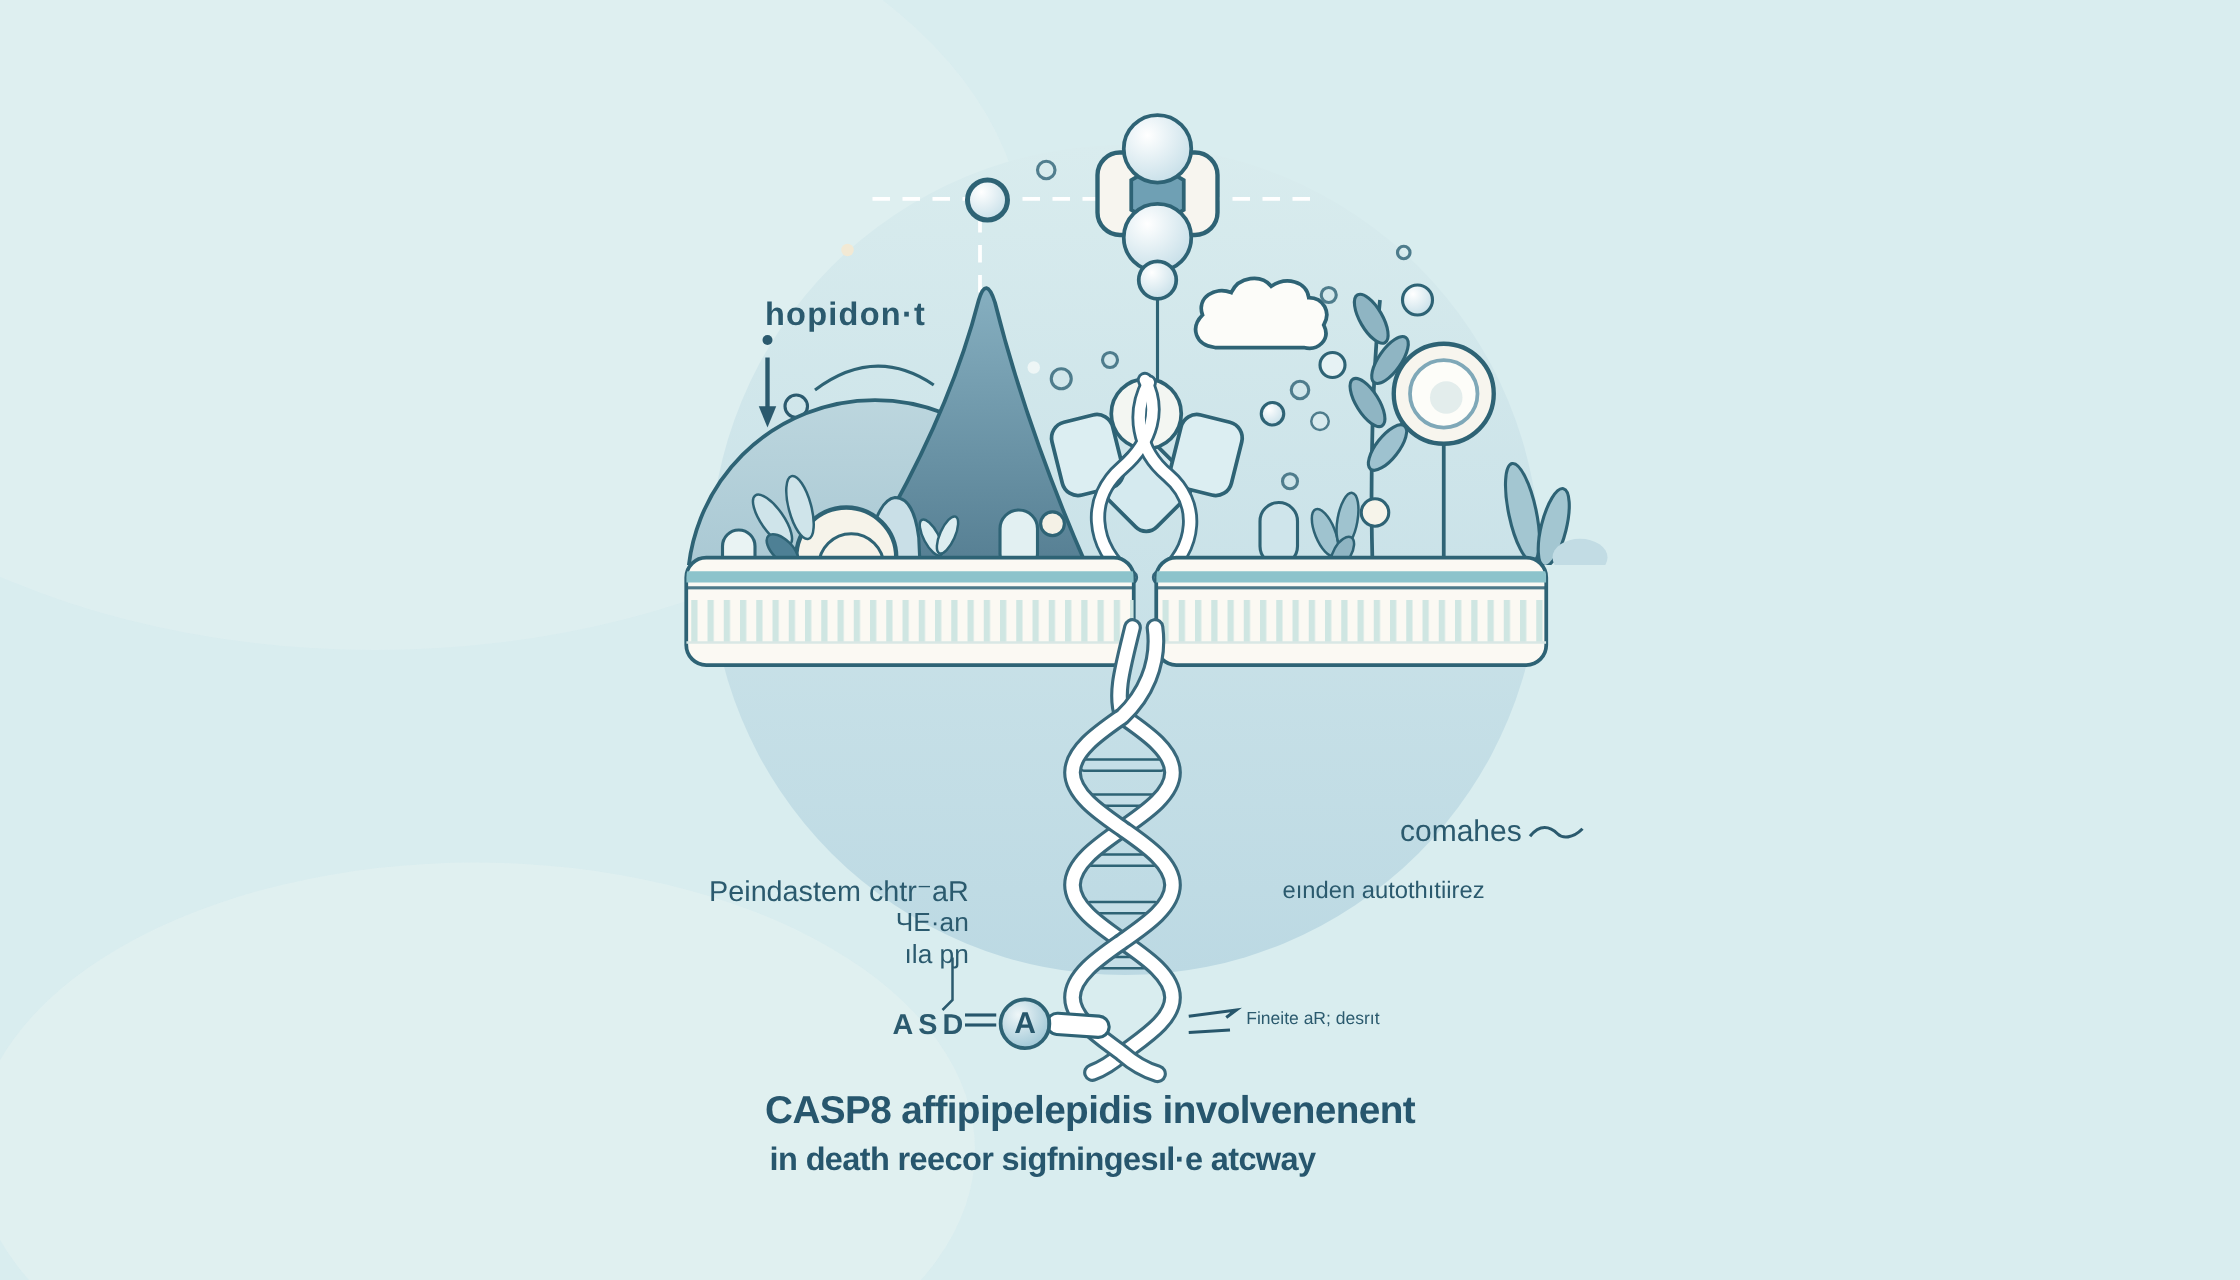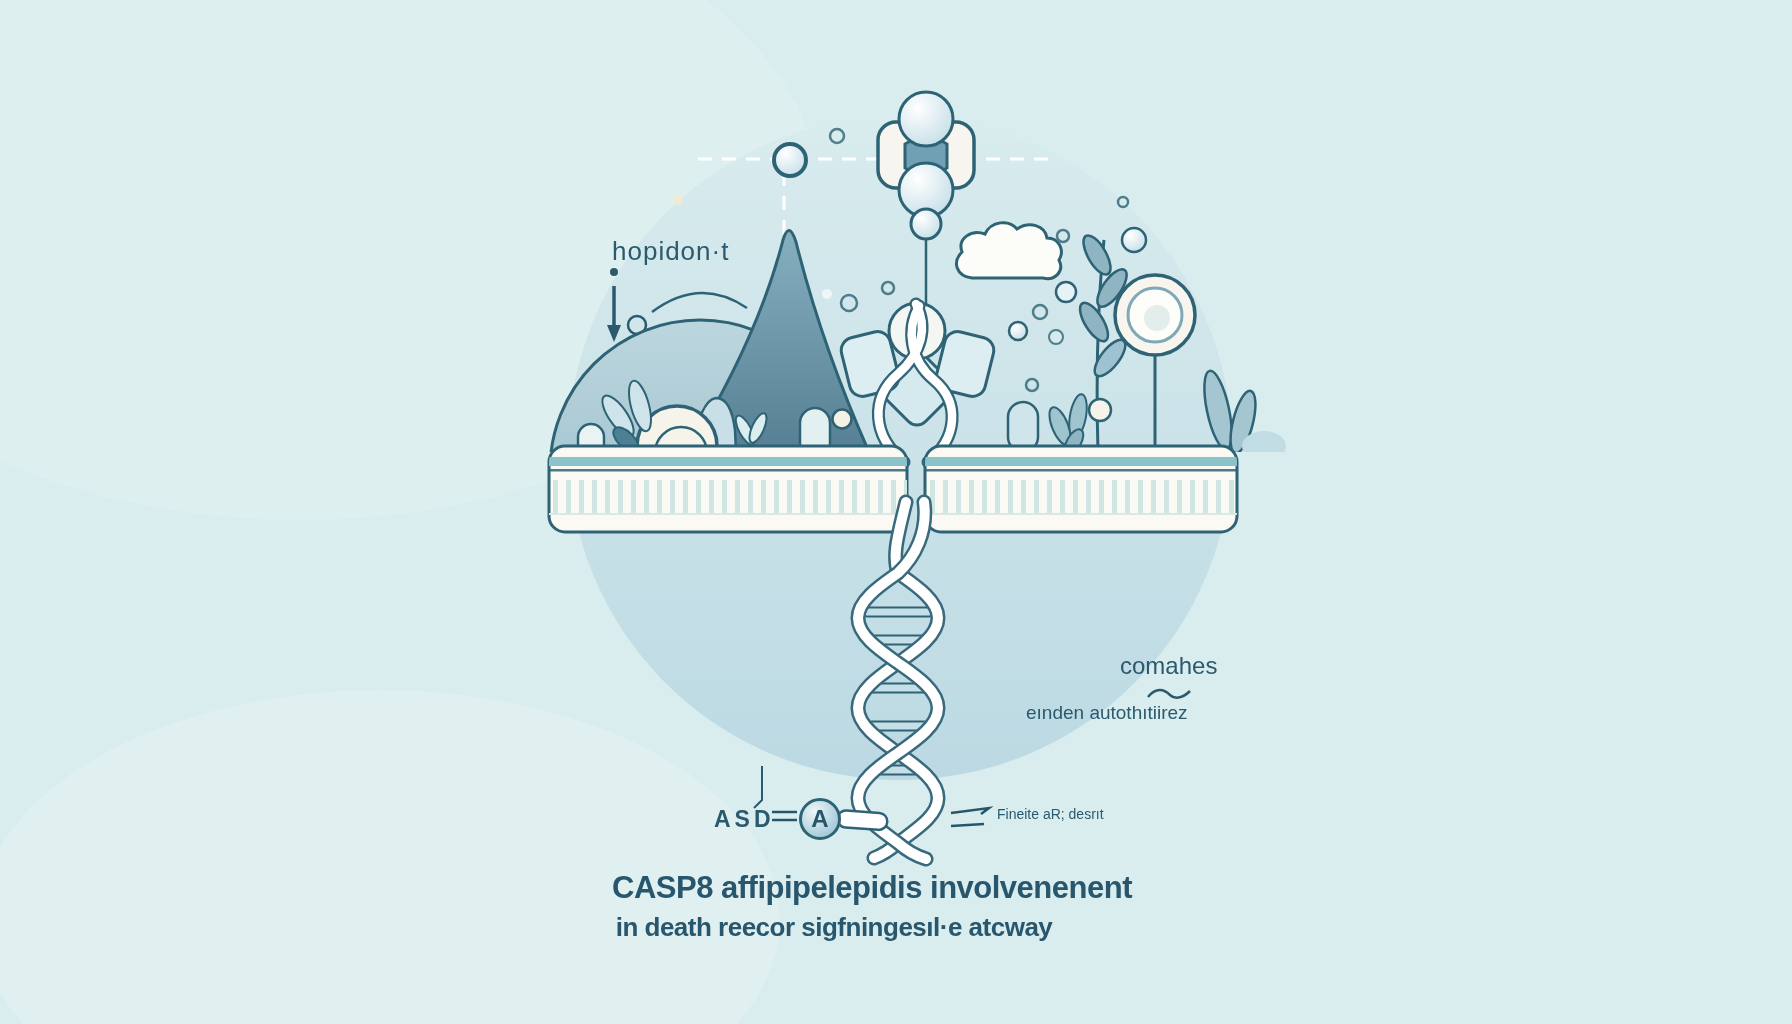--- a/index.html
+++ b/index.html
@@ -3,27 +3,27 @@
 <meta charset="utf-8">
 <style>
   html,body{margin:0;padding:0;}
   .stage{
     position:relative;width:1792px;height:1024px;overflow:hidden;
     background:#d9edef;
     font-family:"Liberation Sans","DejaVu Sans",sans-serif;
   }
   .stage svg.art{position:absolute;left:0;top:0;}
   .label{position:absolute;color:#2b5a6e;font-weight:500;white-space:nowrap;}
-  .lbl-hopidont{left:612px;top:236px;font-size:26px;letter-spacing:1px;font-weight:400;}
+  .lbl-hopidont{left:612px;top:236px;font-size:26px;letter-spacing:1px;font-weight:700;}
   .lbl-leftblock{left:500px;top:701px;width:275px;text-align:right;line-height:25px;}
   .lbl-leftblock .l1{font-size:23px;}
   .lbl-leftblock .l2{font-size:21px;}
   .lbl-leftblock .l3{font-size:21px;}
   .lbl-asd{left:714px;top:806px;font-size:23px;letter-spacing:4px;font-weight:600;}
-  .lbl-comahes{left:1120px;top:652px;font-size:24px;display:flex;align-items:center;gap:5px;flex-direction:column;}
+  .lbl-comahes{left:1120px;top:652px;font-size:24px;display:flex;align-items:center;gap:5px;}
   .lbl-enden{left:1026px;top:702px;font-size:19px;}
   .lbl-fineite{left:997px;top:806px;font-size:14px;}
   .lbl-title1{left:-24px;top:870px;width:1792px;text-align:center;
     font-size:31px;font-weight:700;letter-spacing:-0.5px;color:#27566d;}
   .lbl-title2{left:-62px;top:912px;width:1792px;text-align:center;
     font-size:26px;font-weight:600;letter-spacing:-0.5px;color:#27566d;}
   .nodeA{
     position:absolute;left:799px;top:798px;width:42px;height:42px;border-radius:50%;
     background:radial-gradient(circle at 35% 30%, #eef6f8, #a6cbd9 75%);
     border:3px solid #2e6375;box-sizing:border-box;
@@ -240,20 +240,25 @@
     <g stroke="#27566b" stroke-width="2.5" fill="none">
       <path d="M 951 813 L 989 808 L 981 814"></path>
       <line x1="951" y1="826" x2="984" y2="824"></line>
     </g>
   </svg>
 
   <div class="nodeA">A</div>
 
   <div class="label lbl-hopidont">hopidon·t</div>
 
+  <div class="label lbl-leftblock">
+    <div class="l1">Peindastem chtr⁻aR</div>
+    <div class="l2">ЧE·an</div>
+    <div class="l3">ıla pɲ</div>
+  </div>
 
   <div class="label lbl-asd">ASD</div>
 
   <div class="label lbl-comahes">
     <span>comahes</span>
     <svg width="46" height="18" viewBox="0 0 46 18">
       <path d="M 2 12 C 10 2 18 4 24 10 C 28 14 36 14 44 6" fill="none" stroke="#2b5a6e" stroke-width="2.5"></path>
     </svg>
   </div>
 

